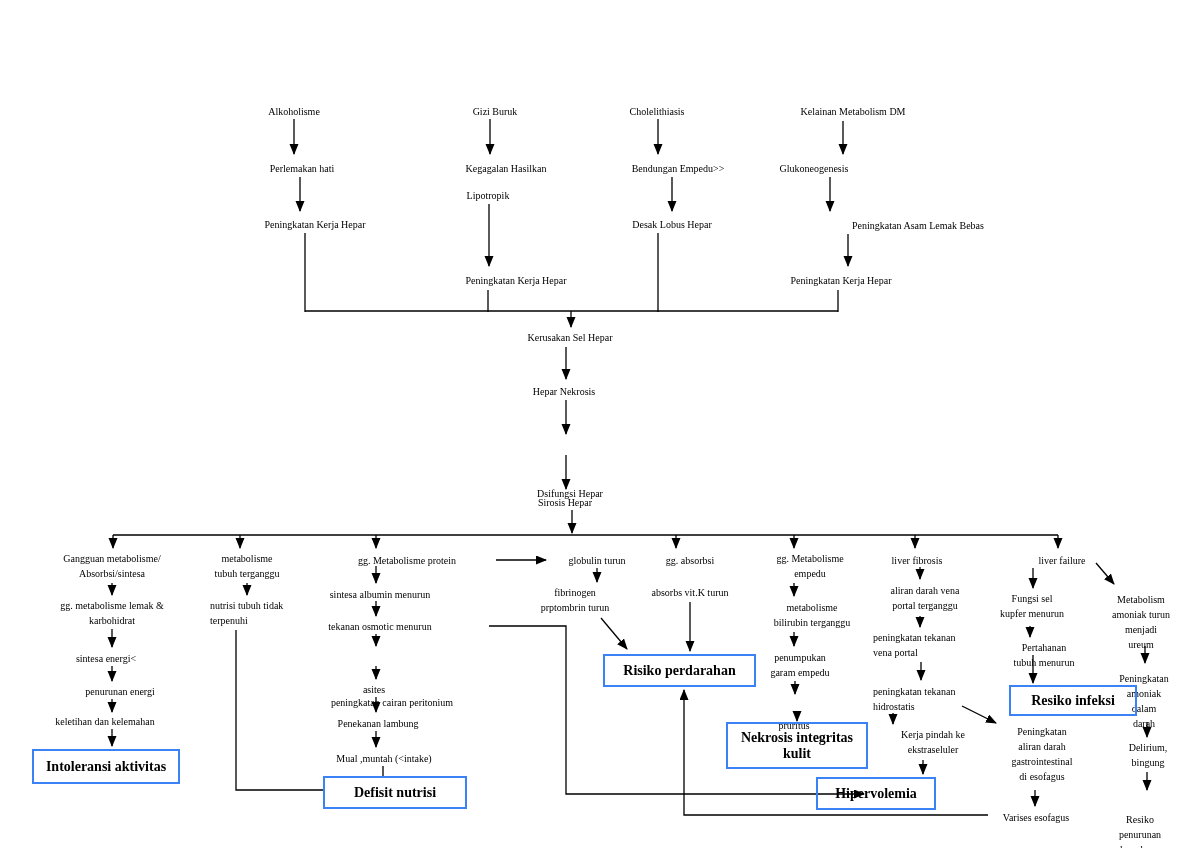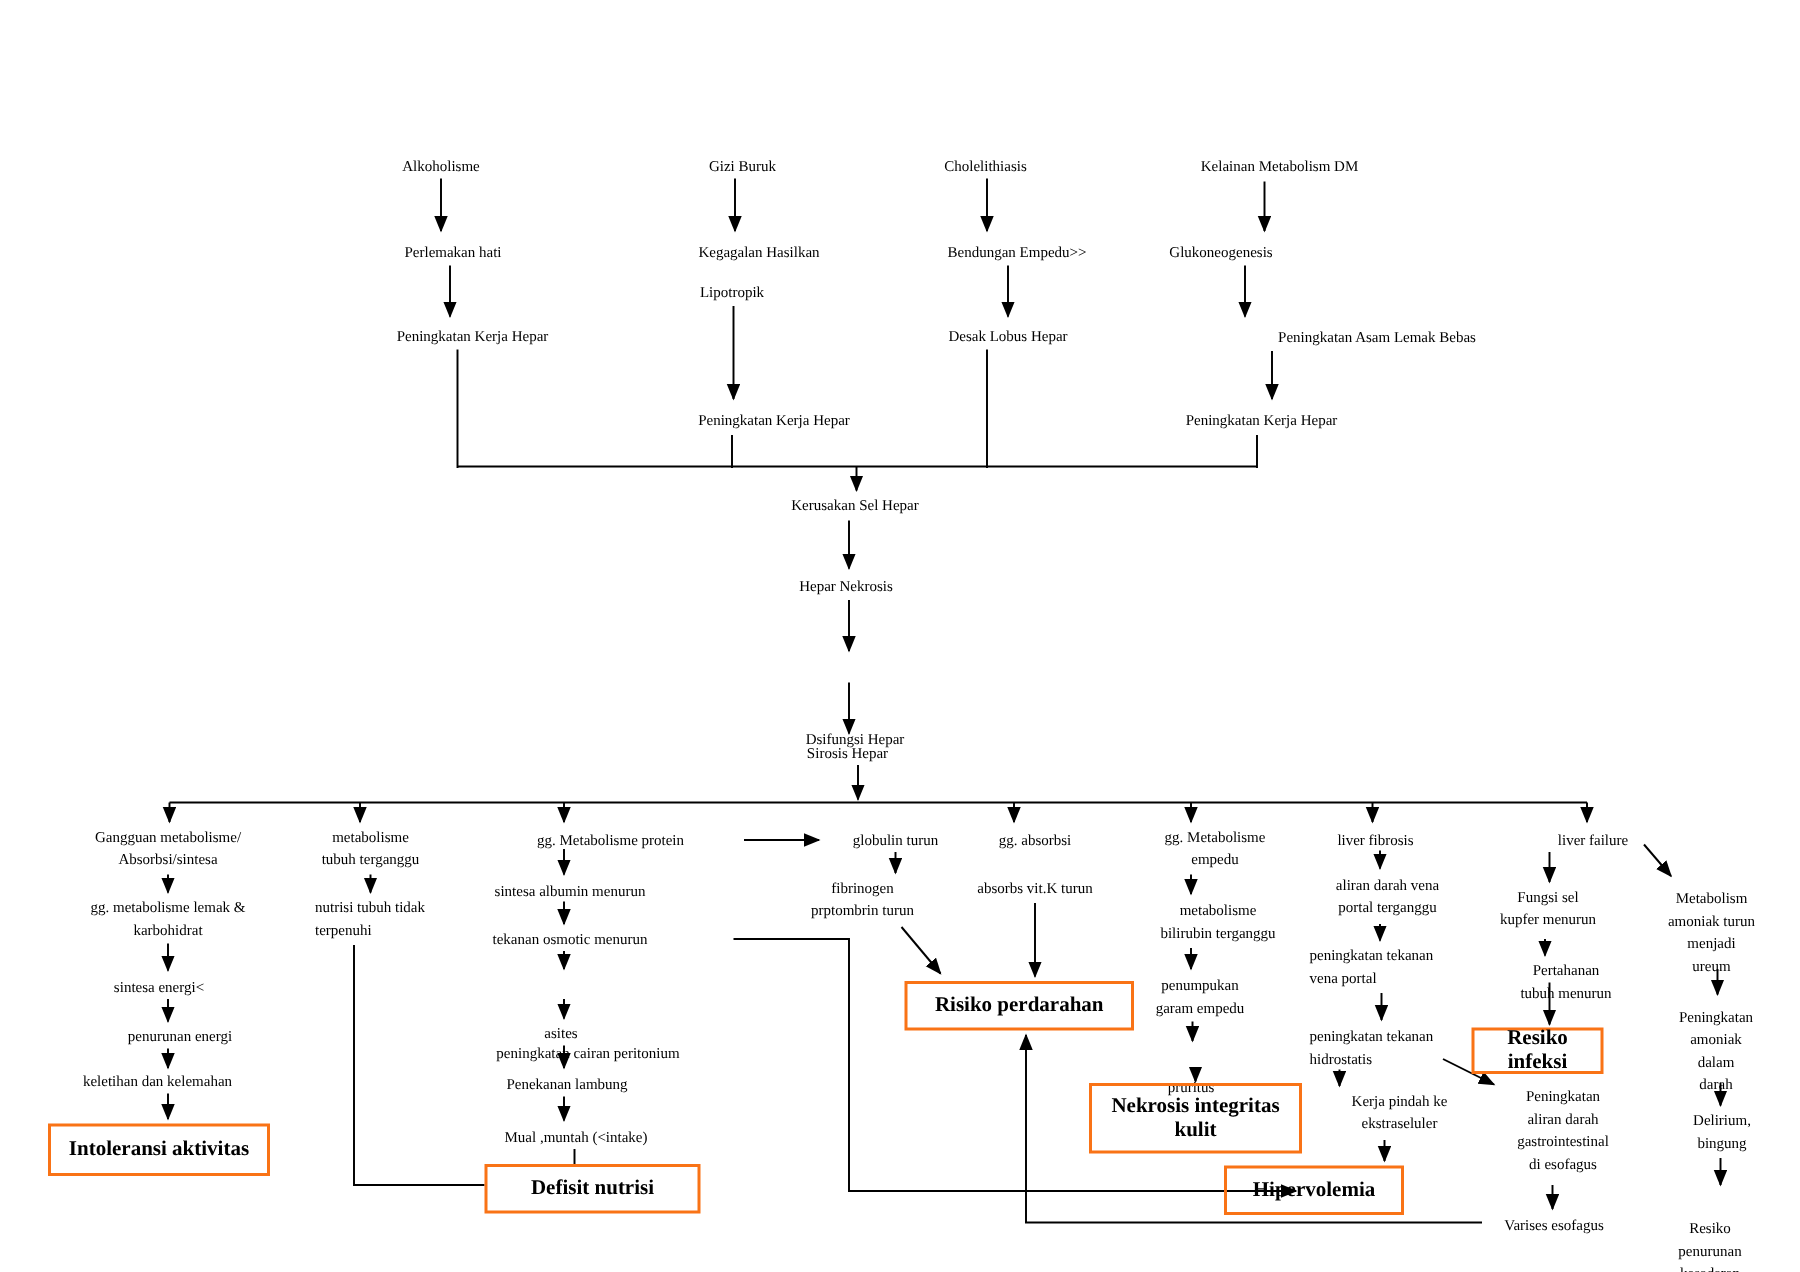--- a/index.html
+++ b/index.html
@@ -16,21 +16,21 @@
     position:absolute;
     font-size:10px;
     line-height:15px;
     white-space:pre-line;
     text-align:center;
     transform:translateX(-50%);
   }
   .node.left{transform:none;text-align:left;}
   .node.box{
     transform:none;
-    border:2px solid #f97316;
+    border:2px solid #3b82f6;
     font-weight:bold;
     font-size:14px;
     line-height:16px;
     display:flex;
     align-items:center;
     justify-content:center;
     box-sizing:border-box;
     padding:1px 3px;
   }
 </style>
@@ -187,15 +187,15 @@
 aliran darah
 gastrointestinal
 di esofagus</div>
       <div class="node" style="left: 1036px; top: 810px;">Varises esofagus</div>
       <div class="node box" style="left: 32px; top: 749px; width: 148px; height: 35px;">Intoleransi aktivitas</div>
       <div class="node box" style="left: 323px; top: 776px; width: 144px; height: 33px;">Defisit nutrisi</div>
       <div class="node box" style="left: 603px; top: 654px; width: 153px; height: 33px;">Risiko perdarahan</div>
       <div class="node box" style="left: 726px; top: 722px; width: 142px; height: 47px;">Nekrosis integritas
 kulit</div>
       <div class="node box" style="left: 816px; top: 777px; width: 120px; height: 33px;">Hipervolemia</div>
-      <div class="node box" style="left: 981px; top: 685px; width: 88px; height: 31px;">Resiko infeksi</div>
+      <div class="node box" style="left: 1009px; top: 685px; width: 128px; height: 31px;">Resiko infeksi</div>
     </div>
 </div>
 
 </body></html>

